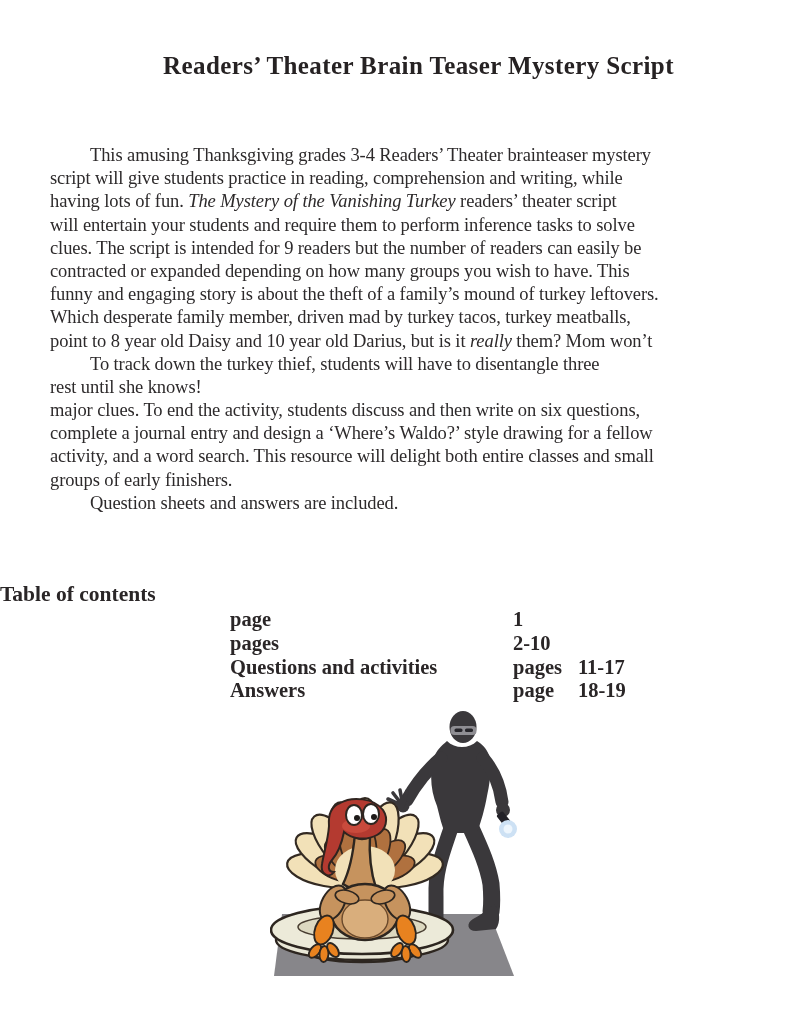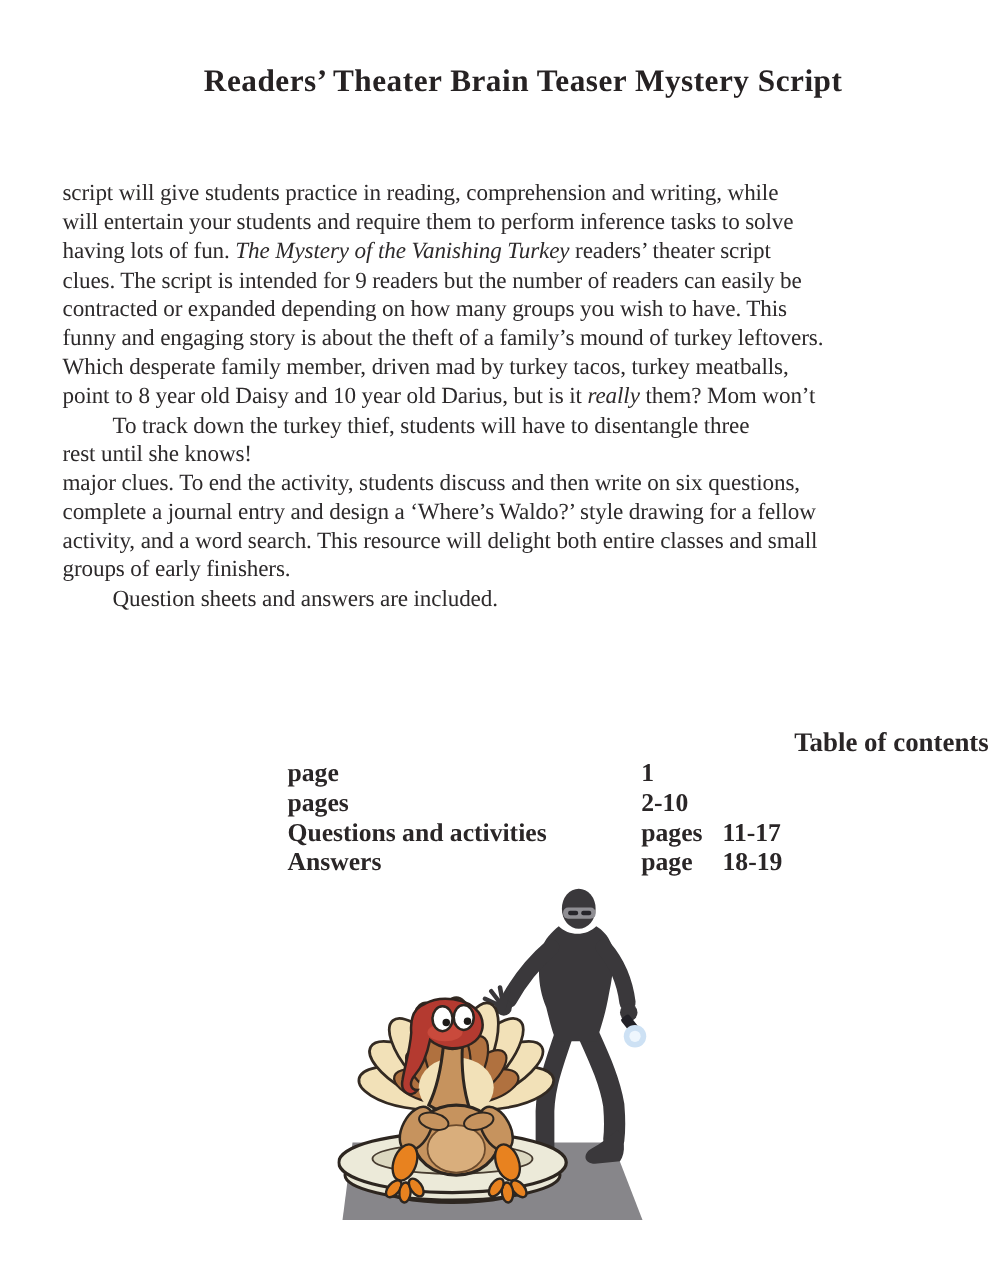--- a/index.html
+++ b/index.html
@@ -10,38 +10,39 @@
   .title {
     position:absolute; top:52px; left:0; width:100%; box-sizing:border-box;
     padding-left:46px; text-align:center;
     font-size:25px; font-weight:bold; letter-spacing:0.4px; color:#262223;
   }
   .body-text { position:absolute; top:144px; left:50px; width:706px; font-size:18.5px; letter-spacing:-0.1px; }
   .line { height:23.2px; line-height:23.2px; white-space:nowrap; }
   .indent { padding-left:40px; }
   .it { font-style:italic; }
   .toc-heading {
-    position:absolute; top:582px; left:0; width:100%; text-align:right;
+    position:absolute; top:582px; left:0; width:100%; text-align:left;
     font-size:21.5px; font-weight:bold; color:#2a2627;
   }
   .toc { position:absolute; top:608px; left:230px; font-size:20.5px; font-weight:bold; color:#2a2627; }
   .toc-row { display:grid; grid-template-columns:283px 65px auto; height:23.8px; line-height:23.8px; }
   .illustration { position:absolute; left:270px; top:700px; width:280px; height:300px; }
 </style>
 </head>
 <body>
 
 <div class="page">
 
   <div class="title">Readers’ Theater Brain Teaser Mystery Script</div>
 
   <div class="body-text">
+    <div class="line indent">This amusing Thanksgiving grades 3-4 Readers’ Theater brainteaser mystery</div>
     <div class="line">script will give students practice in reading, comprehension and writing, while</div>
+    <div class="line"><span>having lots of fun. </span><span class="it">The Mystery of the Vanishing Turkey</span><span> readers’ theater script</span></div>
     <div class="line">will entertain your students and require them to perform inference tasks to solve</div>
-    <div class="line"><span>having lots of fun. </span><span class="it">The Mystery of the Vanishing Turkey</span><span> readers’ theater script</span></div>
     <div class="line">clues. The script is intended for 9 readers but the number of readers can easily be</div>
     <div class="line">contracted or expanded depending on how many groups you wish to have. This</div>
     <div class="line">funny and engaging story is about the theft of a family’s mound of turkey leftovers.</div>
     <div class="line">Which desperate family member, driven mad by turkey tacos, turkey meatballs,</div>
     <div class="line"><span>point to 8 year old Daisy and 10 year old Darius, but is it </span><span class="it">really</span><span> them? Mom won’t</span></div>
     <div class="line indent">To track down the turkey thief, students will have to disentangle three</div>
     <div class="line">rest until she knows!</div>
     <div class="line">major clues. To end the activity, students discuss and then write on six questions,</div>
     <div class="line">complete a journal entry and design a ‘Where’s Waldo?’ style drawing for a fellow</div>
     <div class="line">activity, and a word search. This resource will delight both entire classes and small</div>

